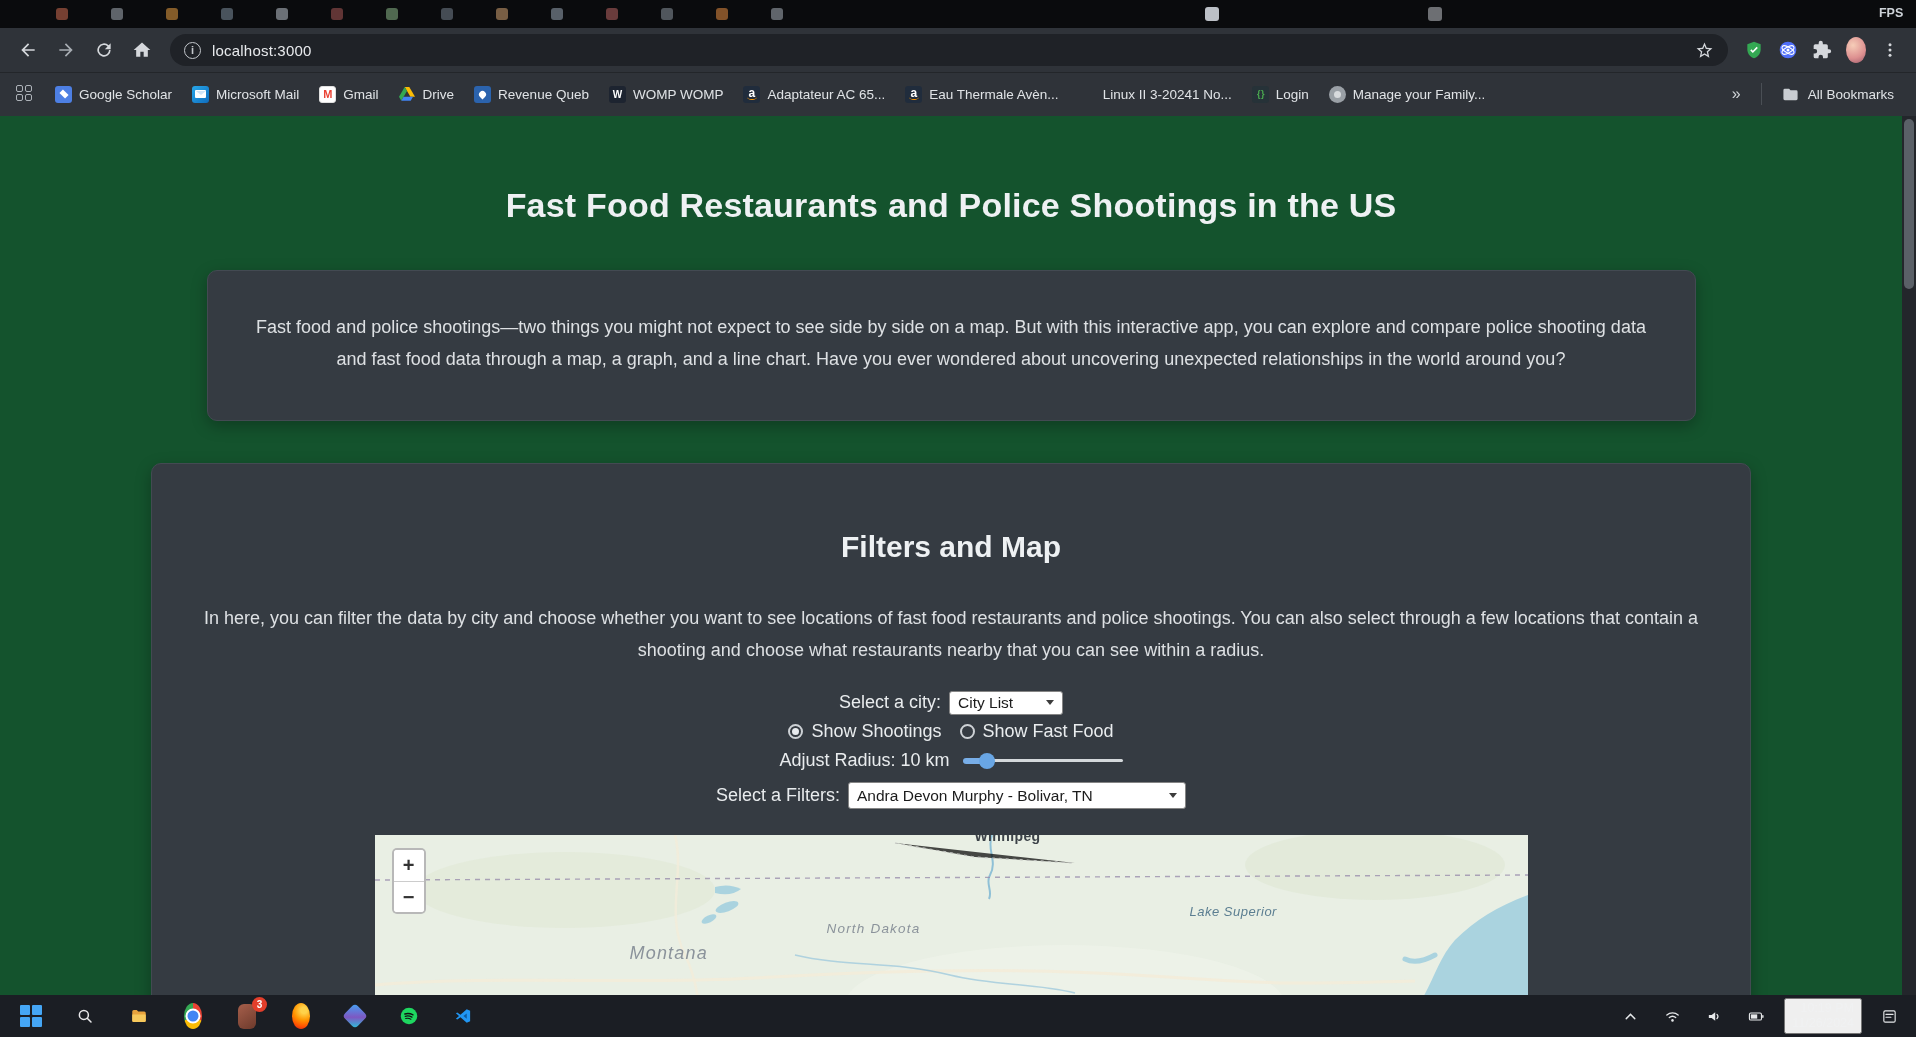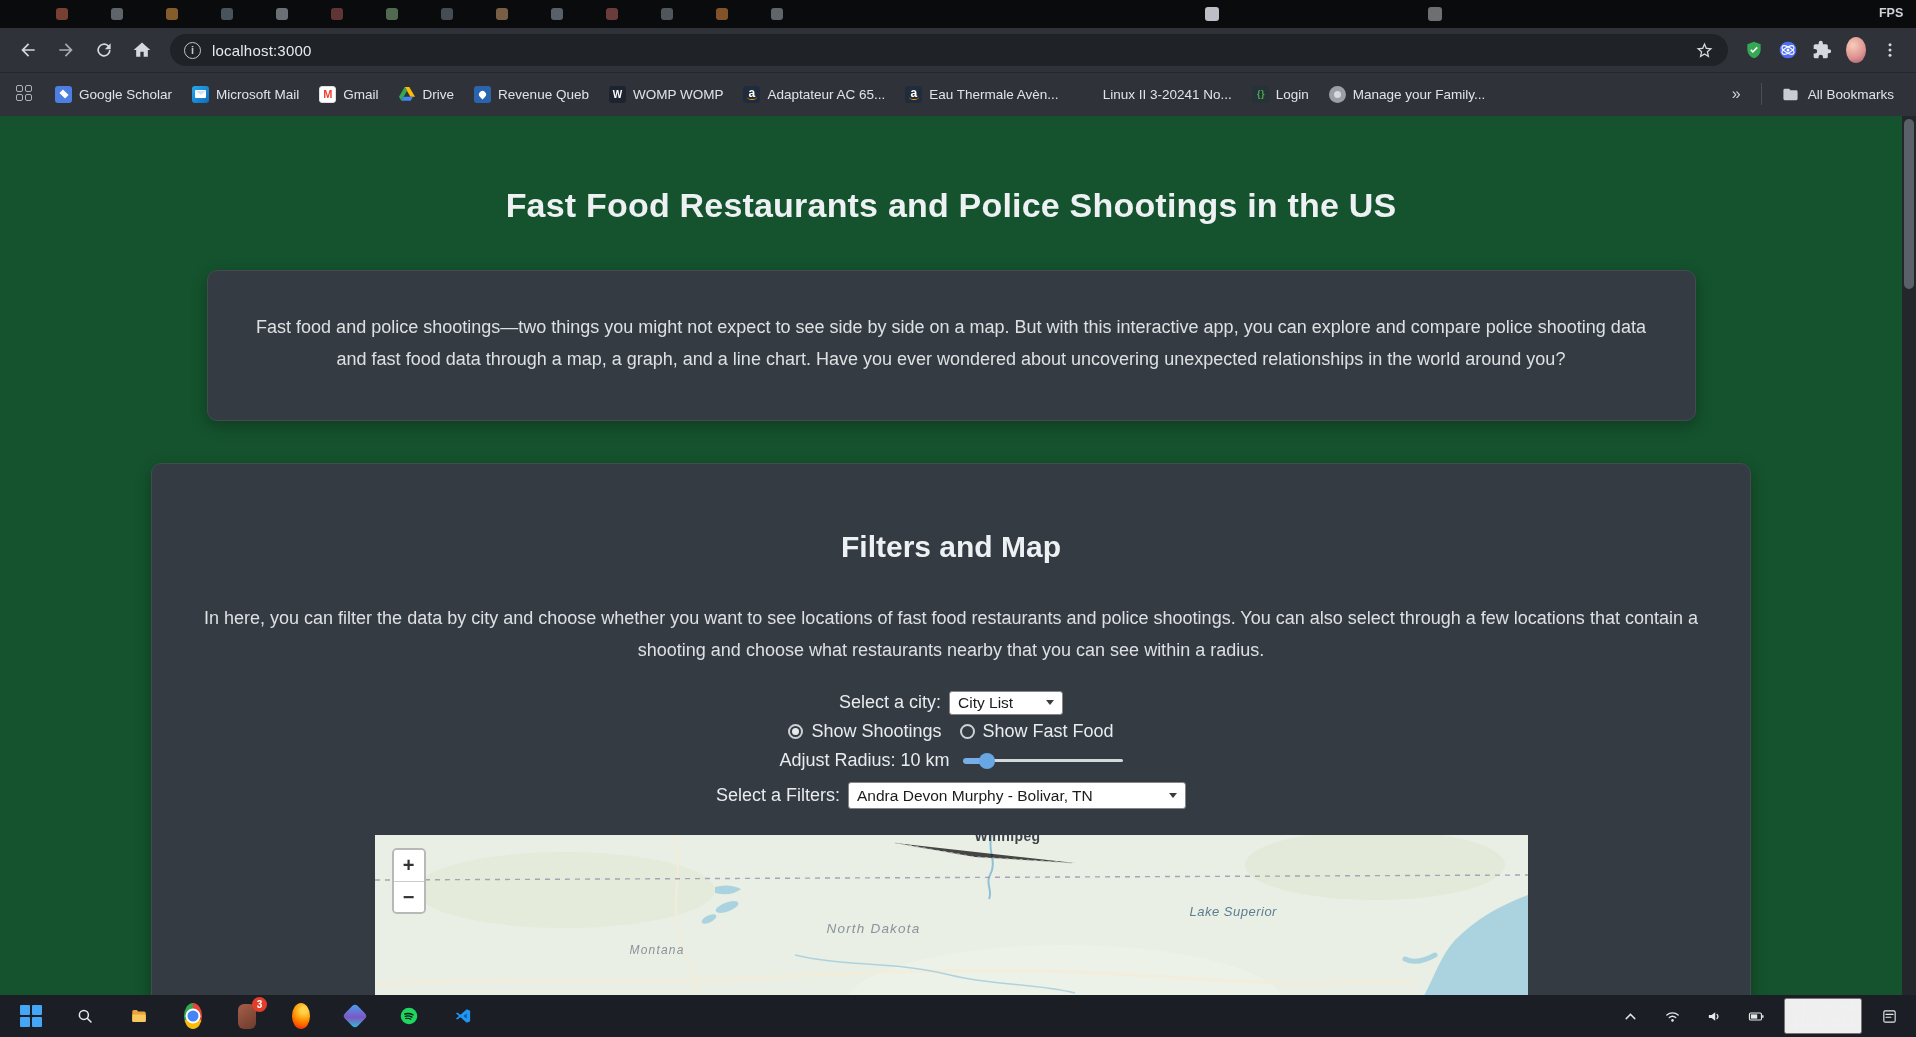--- a/index.html
+++ b/index.html
@@ -135,21 +135,21 @@
   .slider .thumb { position:absolute; left:16px; top:0; width:16px; height:16px; border-radius:50%; background:#69a6e4; }
 
   
   .map { position:relative; width:1153px; height:300px; margin:25px auto 0; background:#e9efe4;
     overflow:hidden; }
   .map svg.layer { position:absolute; left:0; top:0; }
   .map-label { position:absolute; white-space:nowrap; }
   .lbl-winnipeg { left:600px; top:-7px; font-size:14px; color:#3c4248; font-weight:600; letter-spacing:.4px; }
   .lbl-nd { left:452px; top:86px; font-size:13.5px; font-style:italic; color:#8b939b; letter-spacing:1.2px; }
   .lbl-ls { left:815px; top:69px; font-size:13px; font-style:italic; color:#5b7e91; letter-spacing:.5px; }
-  .lbl-mt { left:255px; top:108px; font-size:12px; font-style:italic; color:#8b939b; letter-spacing:1.2px; }
+  .lbl-mt { left:255px; top:108px; font-size:18px; font-style:italic; color:#8b939b; letter-spacing:1.2px; }
   .zoomctl { position:absolute; left:17px; top:13px; width:34px; border:2px solid rgba(0,0,0,.28);
     border-radius:5px; overflow:hidden; background:#fff; }
   .zbtn { width:100%; height:31px; display:flex; align-items:center; justify-content:center;
     font-size:20px; font-weight:700; color:#333; background:#fff; border:none; }
   .zbtn + .zbtn { border-top:1px solid #ccc; }
 
   
   .taskbar { position:absolute; left:0; right:0; bottom:0; height:42px; background:#1b1e24;
     display:flex; align-items:center; justify-content:space-between; padding:0 8px 0 16px; }
   .tb-left { display:flex; align-items:center; gap:24px; }

